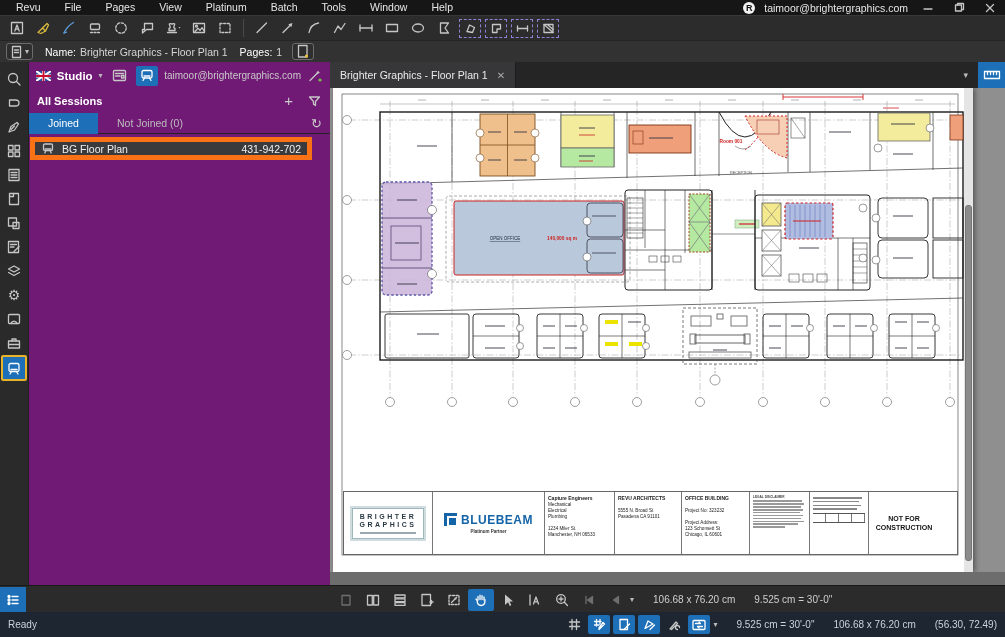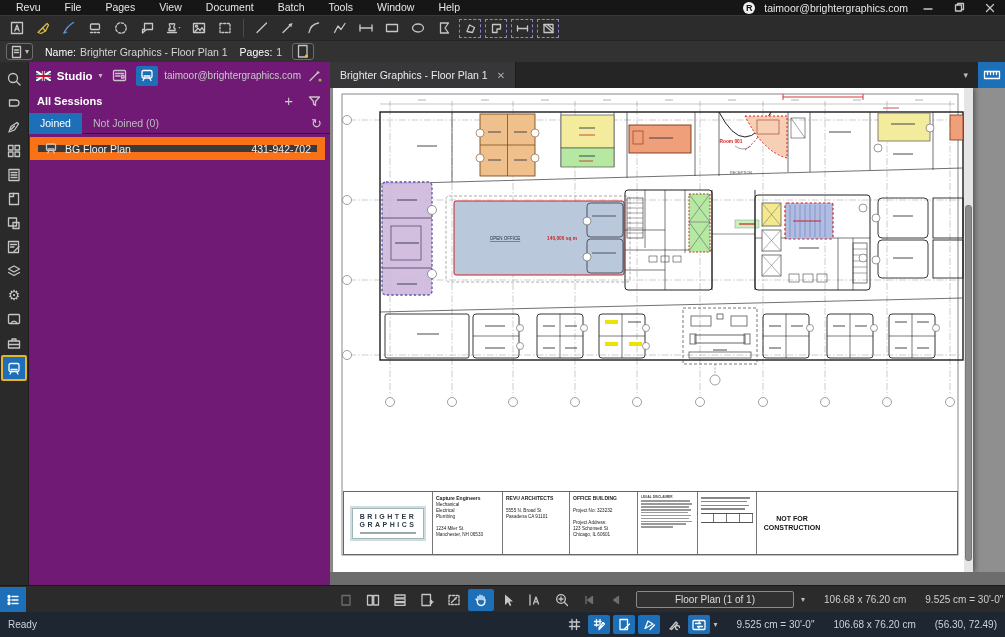--- a/index.html
+++ b/index.html
@@ -45,24 +45,24 @@
   .st-title{font-size:11.5px;font-weight:bold;color:#fff}
   .chev{font-size:8px;color:#bbb}
   .st-ic{width:22px;height:20px;display:flex;align-items:center;justify-content:center}
   .st-ic.active{background:#1d6fb8;border-radius:2px}
   .st-ic.active svg.ic *{stroke:#fff}
   .st-mail{margin-left:auto;font-size:10px;color:#c9c9c9}
   .st-row2{height:24px;display:flex;align-items:center;padding:0 8px;gap:14px}
   .st-row2 .lbl{font-size:11px;font-weight:bold;color:#fff}
   .st-row2 .plus{margin-left:auto;font-size:15px;color:#c9c9c9;line-height:10px}
   .st-tabs{height:21px;display:flex;align-items:center;border-bottom:1px solid #222;padding-right:8px}
-  .st-tab{font-size:10.5px;padding:0 11px;height:21px;line-height:21px;color:#bdbdbd}
+  .st-tab{font-size:10.5px;padding:0 19px;height:21px;line-height:21px;color:#bdbdbd}
   .st-tab.on{background:#1d6fb8;color:#fff}
   .refresh{margin-left:auto;color:#c9c9c9;font-size:13px}
-  .sess{margin:3px 5px 0 1px;height:23px;border:8px solid #f97316;background:#3a3a3c;display:flex;align-items:center;padding:0 6px;gap:7px;font-size:10.5px;color:#efefef}
+  .sess{margin:3px 18px 0 1px;height:23px;border:5px solid #f97316;background:#3a3a3c;display:flex;align-items:center;padding:0 6px;gap:7px;font-size:10.5px;color:#efefef}
   .sess .sid{margin-left:auto}
 
   
   .docarea{position:absolute;left:330px;top:0;width:675px;height:523px;background:#252526}
   .tabbar{position:absolute;top:0;left:0;right:0;height:26px;background:#252526;display:flex;align-items:stretch}
   .dtab{background:#37373a;display:flex;align-items:center;gap:9px;padding:0 10px;font-size:10.5px;color:#eaeaea;border-right:1px solid #1d1d1d}
   .dtab .x{color:#a9a9a9;font-size:10px}
   .tab-chev{margin-left:auto;align-self:center;color:#bbb;font-size:9px;padding-right:10px}
   .rulerbtn{width:27px;background:#1d6fb8;display:flex;align-items:center;justify-content:center}
   .rulerbtn svg.ic *{stroke:#fff}
@@ -118,21 +118,21 @@
 <body>
 
 <div id="app">
 
   <div class="titlebar">
     <div class="menus">
       <span>Revu</span>
       <span>File</span>
       <span>Pages</span>
       <span>View</span>
-      <span>Document</span>
+      <span>Platinum</span>
       <span>Batch</span>
       <span>Tools</span>
       <span>Window</span>
       <span>Help</span>
     </div>
     <div class="tb-right">
       <span class="logo-circle">R</span>
       <span>taimoor@brightergraphics.com</span>
       <span class="winbtn">
           <svg class="ic" width="10" height="10">
@@ -787,20 +787,27 @@
           </svg>
 
           
           <div class="tblock">
             <div class="tcell bg-logo">
               <div class="bg-inner">
                 <div class="bg-word">BRIGHTER</div>
                 <div class="bg-word">GRAPHICS</div>
                 <div class="bg-tag"></div>
               </div>
+            </div>
+            <div class="tcell bb-logo">
+              <div class="bb-row">
+                <div class="bb-sq"></div>
+                <span class="bb-word">BLUEBEAM</span>
+              </div>
+              <div class="bb-sub">Platinum Partner</div>
             </div>
             <div class="tcell tc-sm w70">
               <b>Capture Engineers</b><br>
               <span>Mechanical</span><br>
               <span>Electrical</span><br>
               <span>Plumbing</span><br><br>
               <span>1234 Miler St.</span><br>
               <span>Manchester, NH 06533</span>
             </div>
             <div class="tcell tc-sm w67">
@@ -927,21 +934,20 @@
           <svg class="ic" width="14" height="14">
             <line x1="4" y1="3.5" x2="4" y2="10.5"></line>
             <path class="fil" d="M10.5,3.5 L5.5,7 L10.5,10.5 Z"></path>
           </svg>
         </span>
       <span class="ibtn dim">
           <svg class="ic" width="14" height="14">
             <path class="fil" d="M9.5,3.5 L4.5,7 L9.5,10.5 Z"></path>
           </svg>
         </span>
-      <span class="pagesel">Floor Plan (1 of 1)</span>
       <span class="chev">▾</span>
       <span class="bb-txt">106.68 x 76.20 cm</span>
       <span class="bb-txt">9.525 cm = 30'-0"</span>
     </div>
   </div>
 
   <div class="statusbar">
     <span>Ready</span>
     <div class="sb-right">
       <span class="sbtn">

